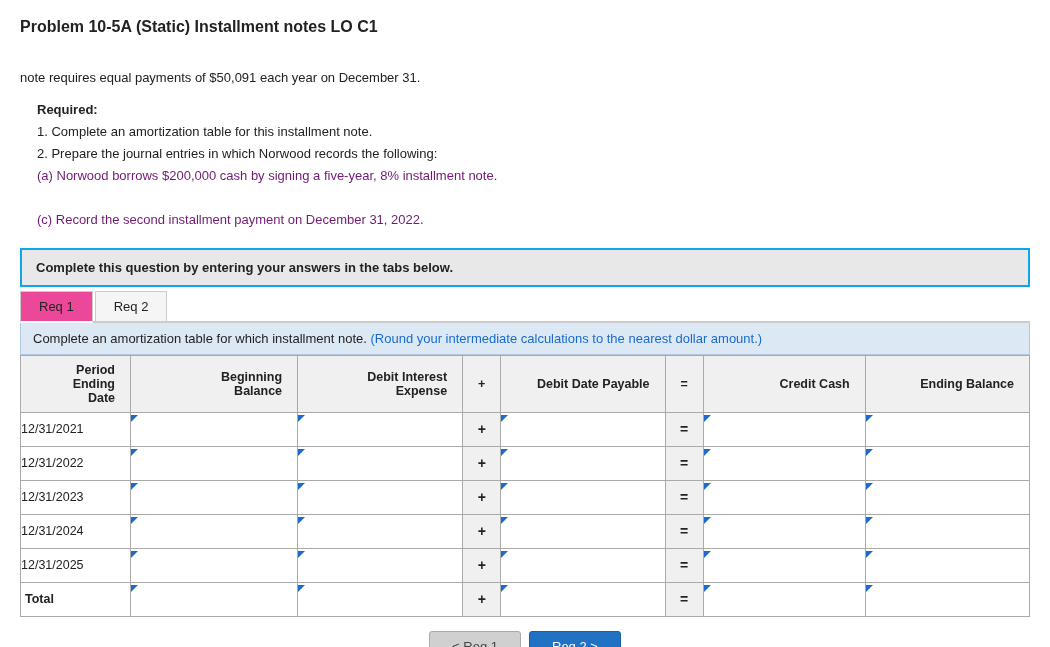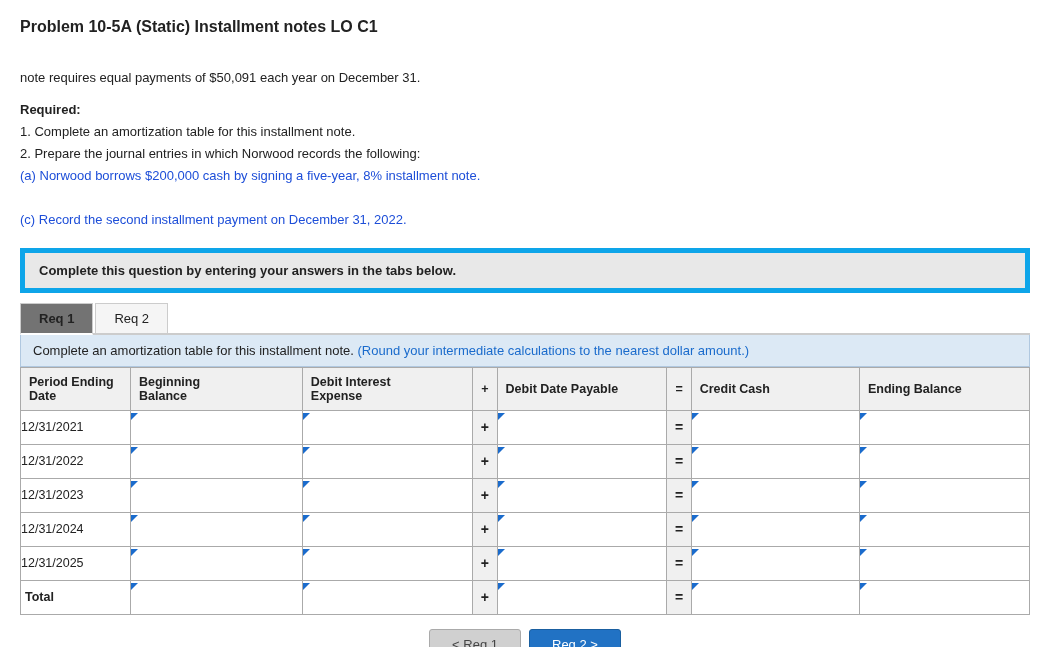--- a/index.html
+++ b/index.html
@@ -17,76 +17,77 @@
       font-size: 16px;
       margin-bottom: 12px;
     }
     .intro-text {
       margin-bottom: 12px;
       line-height: 1.5;
     }
     .required-section {
       margin-bottom: 16px;
       line-height: 1.7;
+      margin-left: 17px;
     }
     .required-section .req-label {
       font-weight: bold;
     }
     .blue-link {
-      color: #1d4ed8;
+      color: #701a75;
     }
     .instruction-box {
       background: #e8e8e8;
-      border: 5px solid #0ea5e9;
+      border: 2px solid #0ea5e9;
       padding: 10px 14px;
-      margin-bottom: 10px;
+      margin-bottom: 4px;
       font-weight: bold;
       font-size: 13px;
     }
     .tabs-row {
       display: flex;
       border-bottom: 2px solid #ccc;
       margin-bottom: 0;
     }
     .tab {
       padding: 7px 18px;
       border: 1px solid #ccc;
       border-bottom: none;
       background: #f5f5f5;
       cursor: pointer;
       font-size: 13px;
       margin-right: 2px;
     }
     .tab.active {
-      background: #737373;
+      background: #ec4899;
       border-bottom: 2px solid #fff;
       margin-bottom: -2px;
-      font-weight: bold;
+      font-weight: normal;
     }
     .tab-content-header {
       background: #dce9f5;
       border: 1px solid #b0c8e0;
       border-top: none;
       padding: 8px 12px;
       font-size: 13px;
       margin-bottom: 0;
     }
     .tab-content-header span.blue-link {
       color: #1a6bcc;
     }
     table.amort-table {
       width: 100%;
       border-collapse: collapse;
       margin-top: 0;
     }
     table.amort-table th {
       background: #f0f0f0;
       border: 1px solid #aaa;
-      padding: 7px 8px;
-      text-align: left;
+      padding: 7px 15px;
+      text-align: right;
       font-weight: bold;
       font-size: 12.5px;
       vertical-align: middle;
     }
     table.amort-table td {
       border: 1px solid #aaa;
       padding: 5px 8px;
       font-size: 12.5px;
       vertical-align: middle;
     }
@@ -175,21 +176,21 @@
 </div>
 
 <div class="instruction-box">Complete this question by entering your answers in the tabs below.</div>
 
 <div class="tabs-row">
   <div class="tab active">Req 1</div>
   <div class="tab">Req 2</div>
 </div>
 
 <div class="tab-content-header">
-  <span>Complete an amortization table for this installment note.</span> <span class="blue-link">(Round your intermediate calculations to the nearest dollar amount.)</span>
+  <span>Complete an amortization table for which installment note.</span> <span class="blue-link">(Round your intermediate calculations to the nearest dollar amount.)</span>
 </div>
 
 <table class="amort-table">
   <thead>
     <tr>
       <th>Period Ending<br>Date</th>
       <th>Beginning<br>Balance</th>
       <th>Debit Interest<br>Expense</th>
       <th class="operator-th">+</th>
       <th>Debit Date Payable</th>

